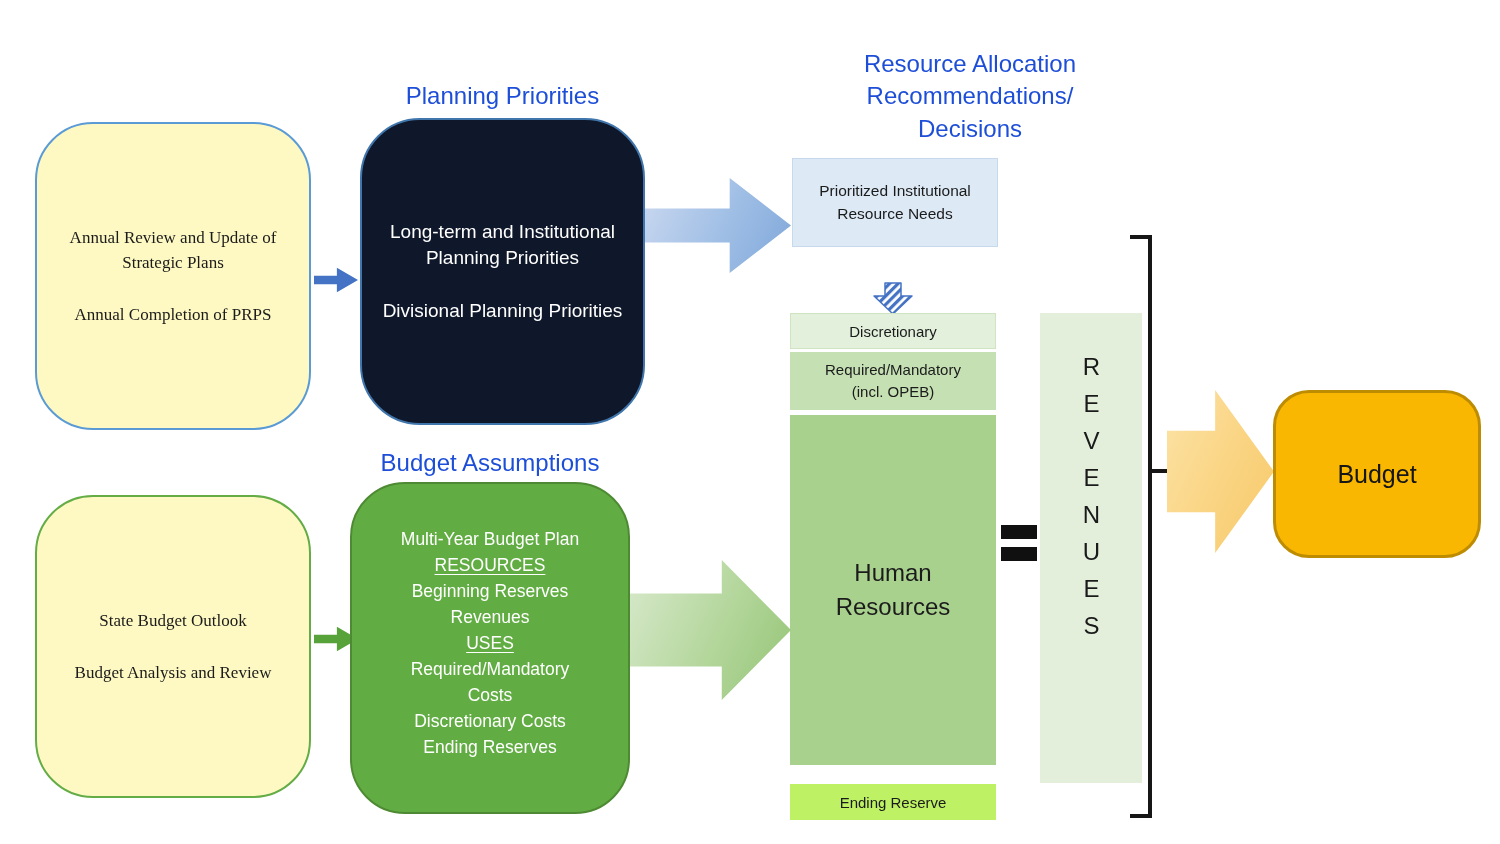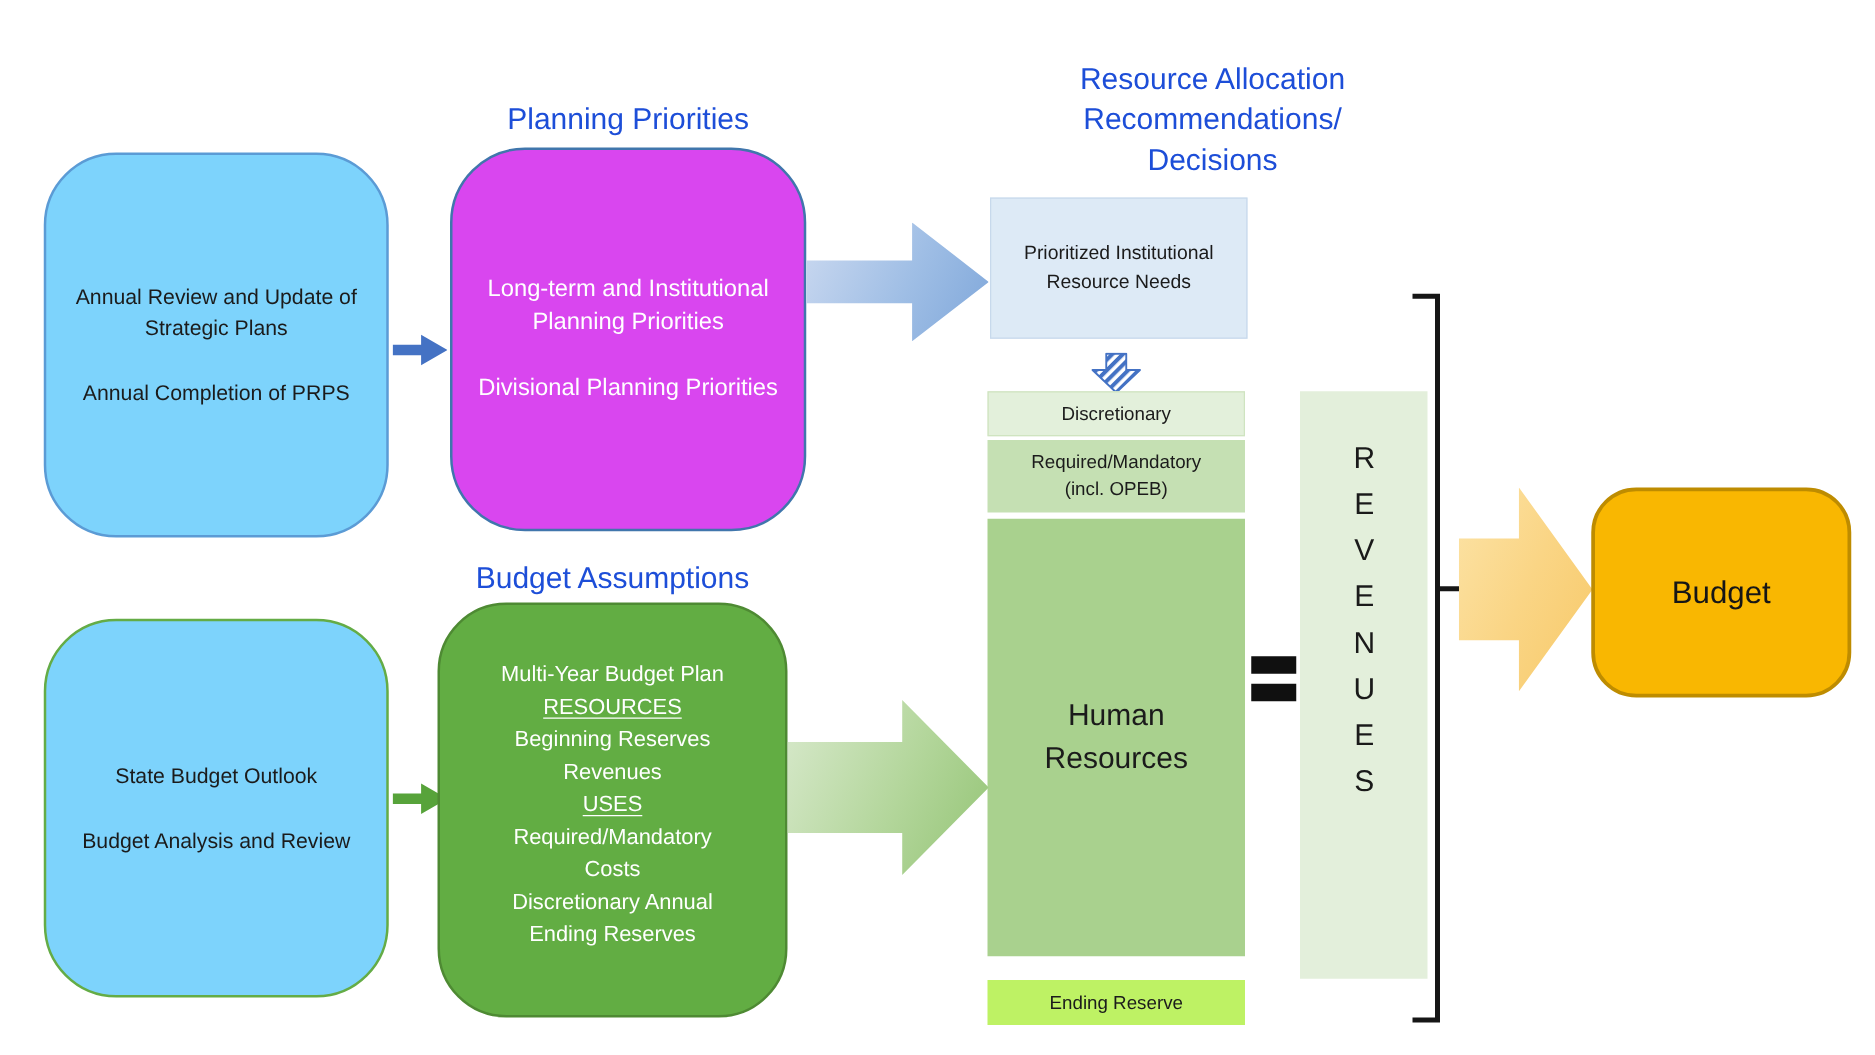--- a/index.html
+++ b/index.html
@@ -23,29 +23,29 @@
   }
   .pre { white-space: pre-line; }
 
   
   .section-title {
     font-size:24px; color:#1d4ed8; text-align:center; line-height:1.35;
   }
 
   
   .white-box {
-    background:#7dd3fc; border-radius:58px;
-    gap:26px; font-size:17px; line-height:1.5; padding:0 16px;
+    background:#fef9c3; border-radius:58px;
+    gap:26px; font-size:17px; line-height:1.5; padding:0 16px;font-family:Liberation Serif, serif;
   }
   .white-box.blue   { border:2px solid #5B9BD5; }
   .white-box.green  { border:2px solid #64AC46; }
 
   
   .blue-round-box {
-    background:#d946ef; border:2px solid #4076AC; border-radius:60px;
+    background:#0f172a; border:2px solid #4076AC; border-radius:60px;
     color:#ffffff; font-size:19px; line-height:1.4; gap:26px; padding:0 20px;
   }
 
   
   .green-round-box {
     background:#62AD43; border:2px solid #4E8A33; border-radius:55px;
     color:#ffffff; font-size:17.5px; padding:42px 14px 0 14px;
     text-align:center;
   }
   .ga-line { line-height:26px; white-space:pre-line; }
@@ -122,21 +122,21 @@
     <div>Long-term and Institutional Planning Priorities</div>
     <div>Divisional Planning Priorities</div>
   </div>
 
   <div class="abs arrow-big-blue" style="left:645px; top:178px; width:146px; height:95px;"></div>
 
   <div class="abs section-title pre" style="left:820px; top:48px; width:300px;">Resource Allocation
 Recommendations/
 Decisions</div>
 
-  <div class="abs center-col flat-box lightblue-box" style="left:792px; top:158px; width:206px; height:113px; padding:0 14px;">Prioritized Institutional Resource Needs</div>
+  <div class="abs center-col flat-box lightblue-box" style="left:792px; top:158px; width:206px; height:89px; padding:0 14px;">Prioritized Institutional Resource Needs</div>
 
   <svg class="abs" style="left:872px; top:282px;" width="42" height="34" viewBox="0 0 42 34">
     <defs>
       <pattern id="hatch" patternUnits="userSpaceOnUse" width="6" height="6" patternTransform="rotate(45)">
         <rect width="6" height="6" fill="#ffffff"></rect>
         <rect width="3.2" height="6" fill="#4472C4"></rect>
       </pattern>
     </defs>
     <polygon points="13,1 29,1 29,14 40,14 21,32 2,14 13,14" fill="url(#hatch)" stroke="#4472C4" stroke-width="1.5" stroke-linejoin="round"></polygon>
   </svg>
@@ -179,19 +179,19 @@
   <div class="abs section-title" style="left:350px; top:447px; width:280px;">Budget Assumptions</div>
 
   <div class="abs green-round-box" style="left:350px; top:482px; width:280px; height:332px;">
     <div class="ga-line">Multi-Year Budget Plan</div>
     <div class="ga-line underline">RESOURCES</div>
     <div class="ga-line">Beginning Reserves</div>
     <div class="ga-line">Revenues</div>
     <div class="ga-line underline">USES</div>
     <div class="ga-line">Required/Mandatory
 Costs</div>
-    <div class="ga-line">Discretionary Annual</div>
+    <div class="ga-line">Discretionary Costs</div>
     <div class="ga-line">Ending Reserves</div>
   </div>
 
   <div class="abs arrow-big-green" style="left:630px; top:560px; width:161px; height:140px;"></div>
 
 </div>
 
 </body></html>

